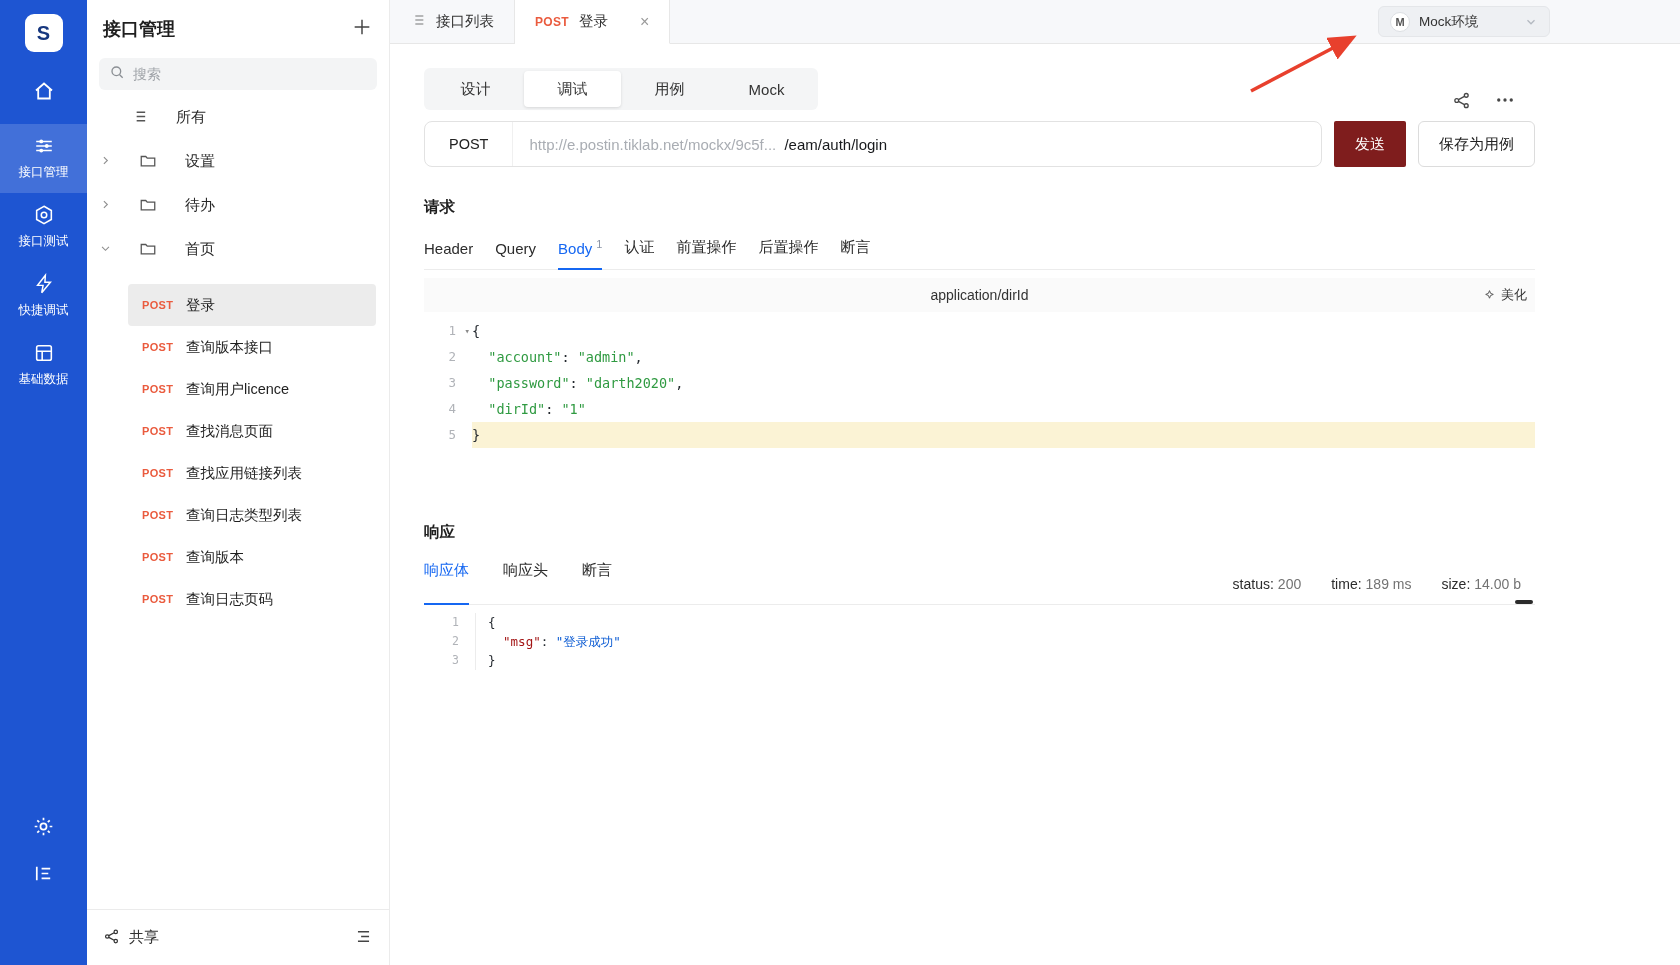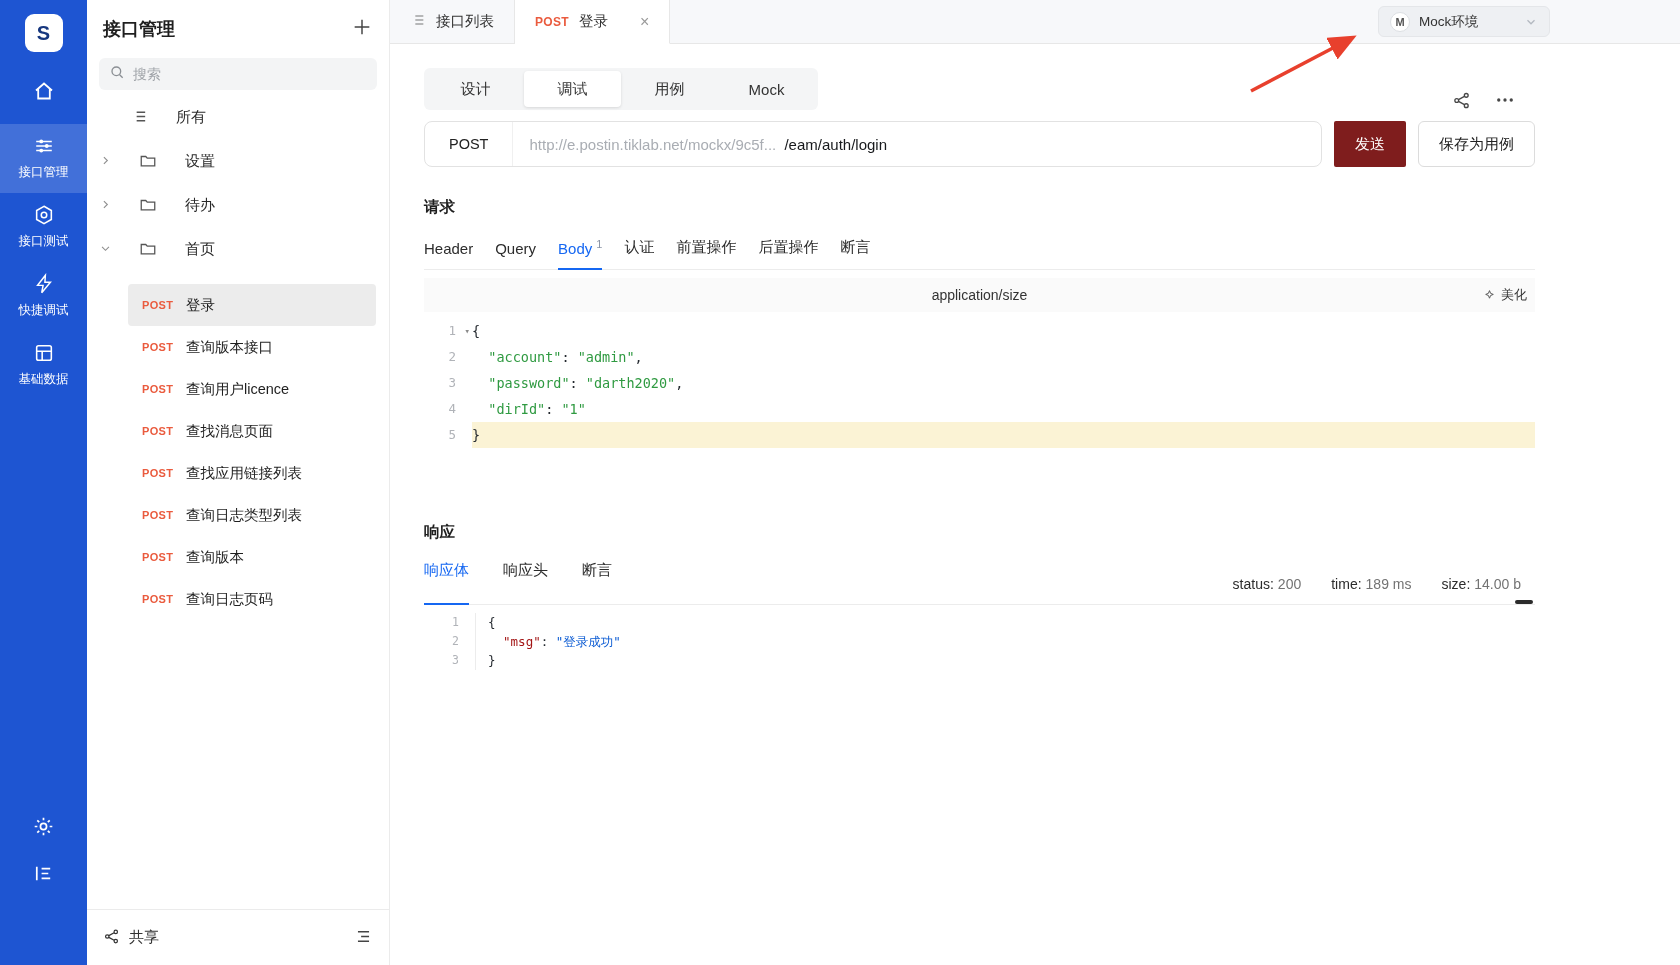--- a/index.html
+++ b/index.html
@@ -413,21 +413,21 @@
   </div>
           <div class="rtab" data-interactable="true">
     <span class="rtab-label" data-interactable="false">后置操作</span>
   </div>
           <div class="rtab" data-interactable="true">
     <span class="rtab-label" data-interactable="false">断言</span>
   </div>
         </div>
 
       <div class="ct-bar" data-interactable="false">
-        <span data-interactable="false">application/size</span>
+        <span data-interactable="false">application/dirId</span>
         <span class="beautify" data-interactable="true">
           <span data-interactable="false">
             <svg width="13" height="13" viewBox="0 0 24 24" fill="none" stroke="#555" stroke-width="1.8">
                 <path d="M12 3l2 5 5 2-5 2-2 5-2-5-5-2 5-2z"></path>
               </svg>
           </span>
           <span data-interactable="false">美化</span>
         </span>
       </div>
       <div class="editor" id="req-editor" data-interactable="true">

